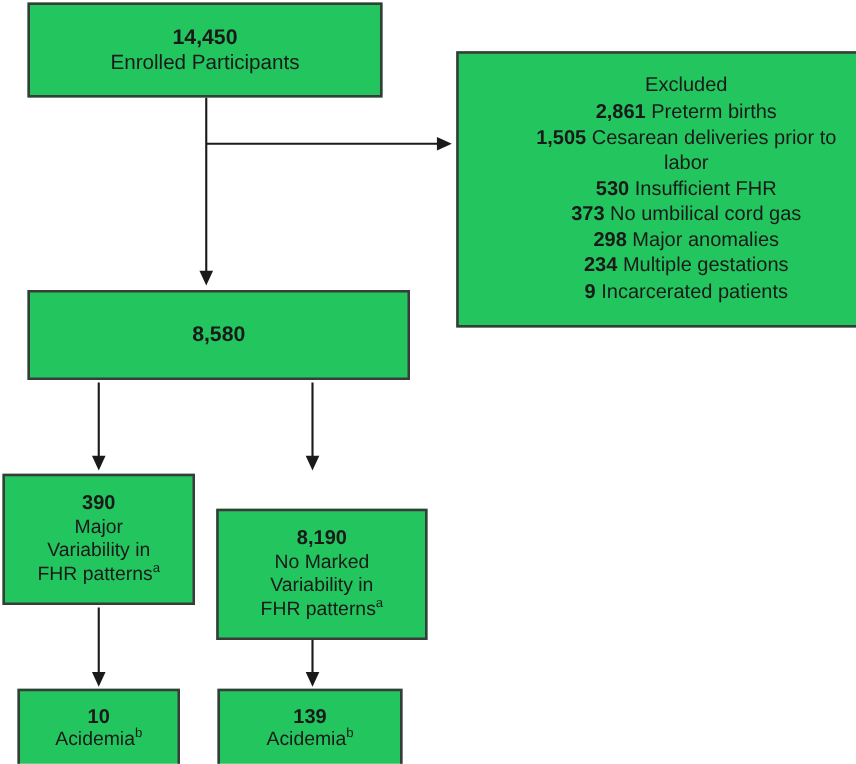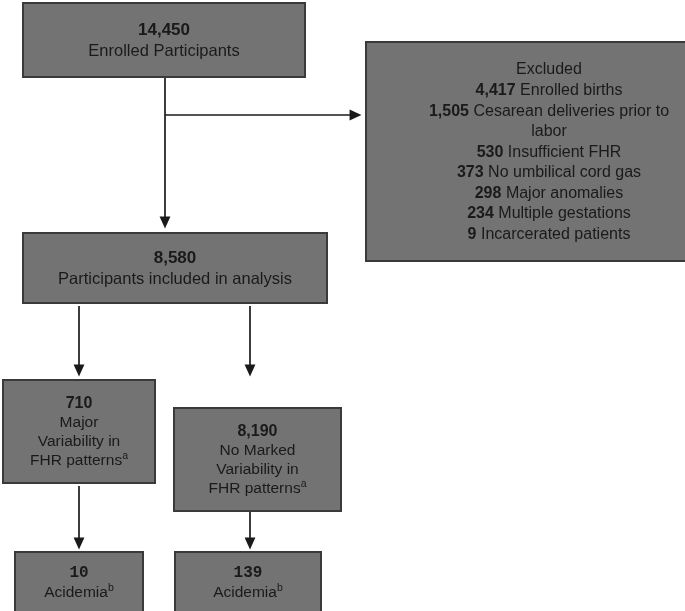--- a/index.html
+++ b/index.html
@@ -32,21 +32,21 @@
     width: 685px;
     height: 611px;
     pointer-events: none;
   }
 
   
   .node {
     position: absolute;
     box-sizing: border-box;
     border: 2px solid #3a3a3a;
-    background: #737373;
+    background: #22c55e;
     display: flex;
     flex-direction: column;
     align-items: center;
     justify-content: center;
     text-align: center;
     line-height: 1.22;
   }
 
   .node .count {
     font-weight: bold;
@@ -121,21 +121,21 @@
     font-size: 15.5px;
   }
   .node-acidemia-right {
     left: 174px;
     top: 551px;
     width: 148px;
     height: 64px;
     font-size: 15.5px;
   }
   .node-acidemia-left .count,
-  .node-acidemia-right .count { font-size: 16px; font-family: Liberation Mono, monospace; }
+  .node-acidemia-right .count { font-size: 16px; }
 
   sup.fn {
     font-size: 0.68em;
     vertical-align: super;
     line-height: 0;
   }
 
   .line { display: block; }
 </style>
 </head>
@@ -180,22 +180,22 @@
 
   <div class="node node-enrolled">
     <span class="count line">14,450</span>
     <span class="line">Enrolled Participants</span>
   </div>
 
   <div class="node node-excluded">
     <span class="excl-head">Excluded</span>
 
     <span class="excl-line">
-      <b>4,417</b>
-      <span>Enrolled births</span>
+      <b>2,861</b>
+      <span>Preterm births</span>
     </span>
 
     <span class="excl-line">
       <b>1,505</b>
       <span>Cesarean deliveries prior to</span>
     </span>
 
     <span class="excl-line">
       <span>labor</span>
     </span>
@@ -221,25 +221,24 @@
     </span>
 
     <span class="excl-line">
       <b>9</b>
       <span>Incarcerated patients</span>
     </span>
   </div>
 
   <div class="node node-included">
     <span class="count line">8,580</span>
-    <span class="line">Participants included in analysis</span>
   </div>
 
   <div class="node node-marked">
-    <span class="count line">710</span>
+    <span class="count line">390</span>
     <span class="line">Major</span>
     <span class="line">Variability in</span>
     <span class="line"><span>FHR patterns</span><sup class="fn">a</sup></span>
   </div>
 
   <div class="node node-nomarked">
     <span class="count line">8,190</span>
     <span class="line">No Marked</span>
     <span class="line">Variability in</span>
     <span class="line"><span>FHR patterns</span><sup class="fn">a</sup></span>

